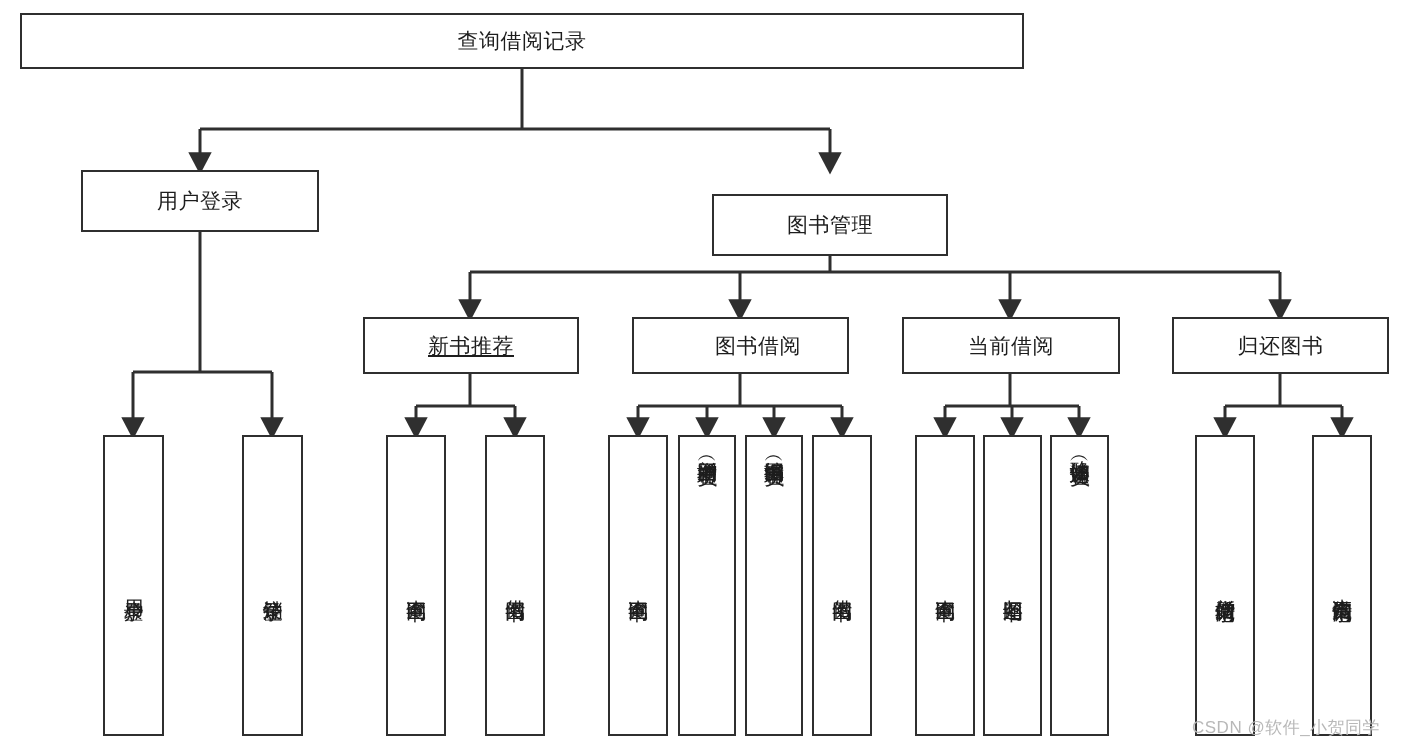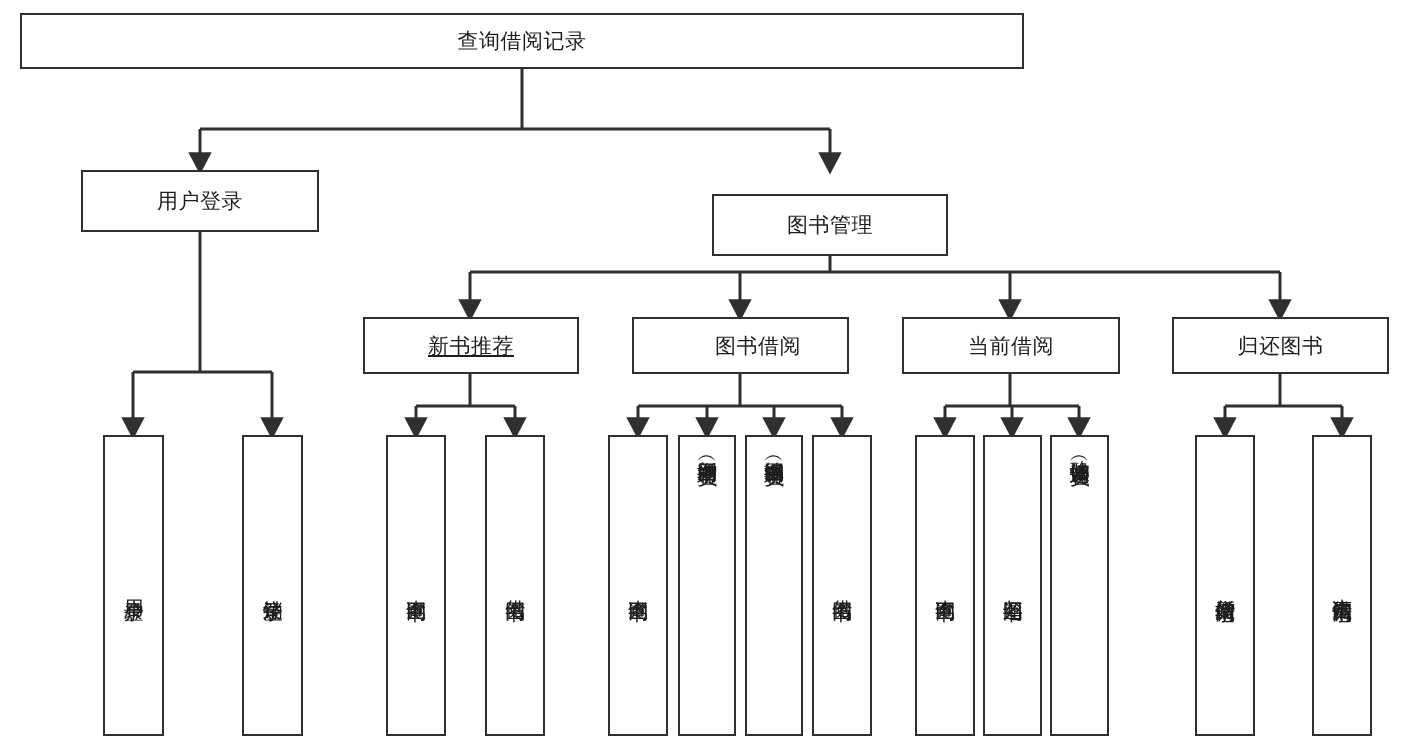--- a/index.html
+++ b/index.html
@@ -195,14 +195,15 @@
     <span class="node-label-v">确认归还（管理员）</span>
   </div>
 
   <div class="node-box vertical centered" style="left:1195px; top:435px; width:60px; height:301px;">
     <span class="node-label-v">新增借阅记录</span>
   </div>
   <div class="node-box vertical centered" style="left:1312px; top:435px; width:60px; height:301px;">
     <span class="node-label-v">查询借阅记录</span>
   </div>
 
+  <div id="watermark">CSDN @软件_小贺同学</div>
 
 </div>
 
 </body></html>

